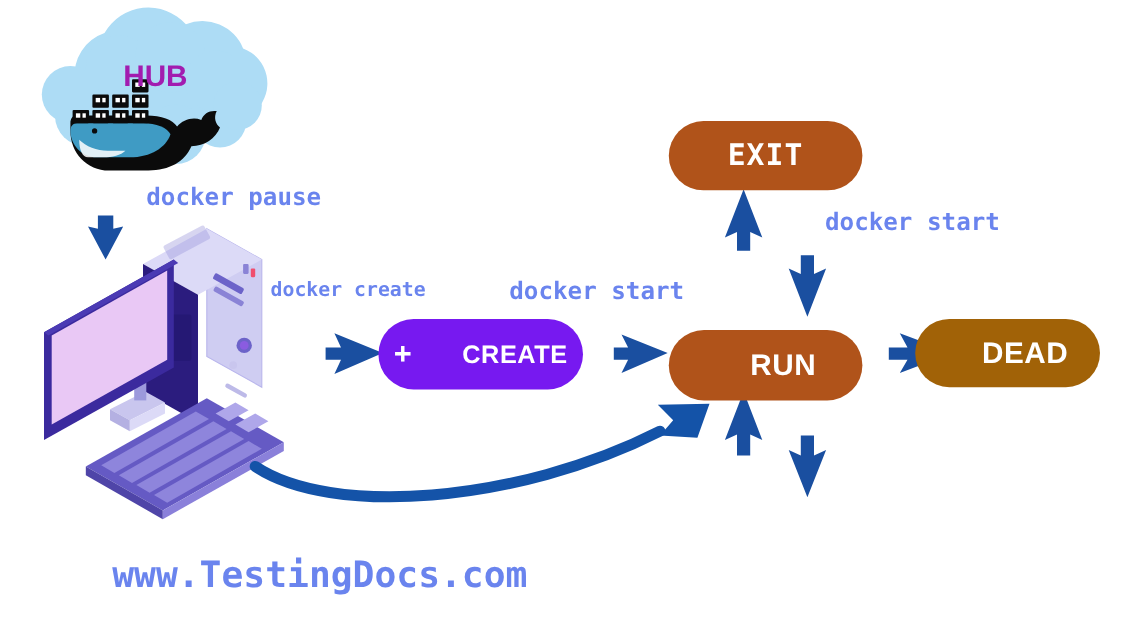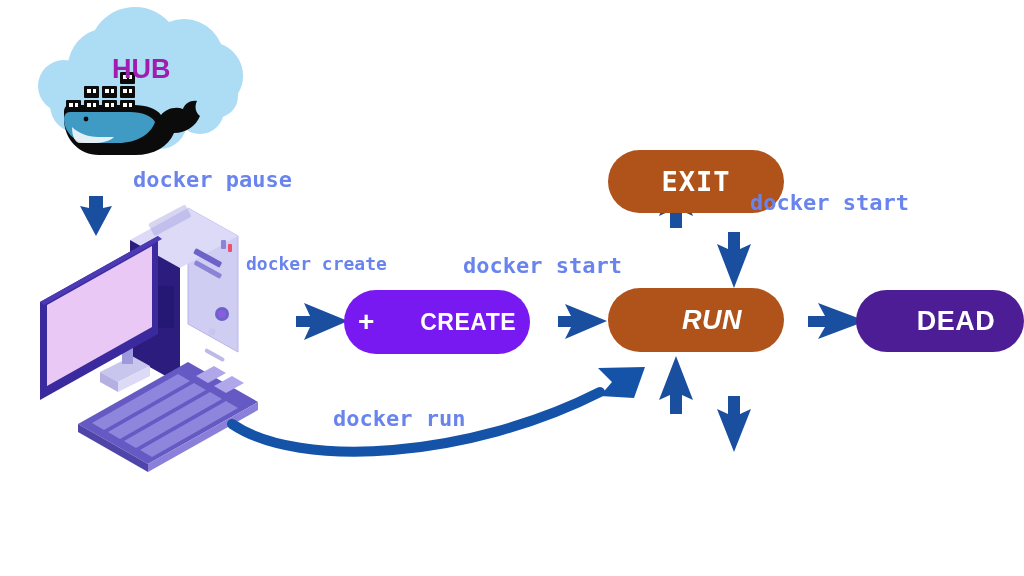--- a/index.html
+++ b/index.html
@@ -256,39 +256,39 @@
     </g>
   </svg>
 
   <div class="hub-text" style="left:112px; top:54px; font-size:27px;">HUB</div>
 
   <div class="node-pill" style="left:344px; top:290px; width:186px; height:64px; background:#7719F0;">
     <span class="create-plus" style="font-size:28px;">+</span>
     <span class="node-label-sans" style="font-size:23px;">CREATE</span>
   </div>
 
-  <div class="node-pill" style="left:608px; top:288px; width:176px; height:64px; background:#B0531A;font-style:italic;">
+  <div class="node-pill" style="left:608px; top:300px; width:176px; height:64px; background:#B0531A;">
     <span class="node-label-sans" style="font-size:27px;">RUN</span>
   </div>
 
-  <div class="node-pill" style="left:608px; top:110px; width:176px; height:63px; background:#B0531A;margin-top:40px;">
+  <div class="node-pill" style="left:608px; top:110px; width:176px; height:63px; background:#B0531A;">
     <span class="node-label-mono" style="font-size:27px;">EXIT</span>
   </div>
 
 
-  <div class="node-pill" style="left:856px; top:290px; width:168px; height:62px; background:#4c1d95;">
+  <div class="node-pill" style="left:832px; top:290px; width:168px; height:62px; background:#a16207;">
     <span class="node-label-sans" style="font-size:27px;">DEAD</span>
   </div>
 
   <div class="cmd-label" style="left:133px; top:167px; font-size:22px;">docker pause</div>
 
   <div class="cmd-label" style="left:246px; top:253px; font-size:18px;">docker create</div>
 
   <div class="cmd-label" style="left:463px; top:253px; font-size:22px;">docker start</div>
 
-  <div class="cmd-label" style="left:333px; top:406px; font-size:22px;">docker run</div>
 
 
   <div class="cmd-label" style="left:750px; top:190px; font-size:22px;">docker start</div>
 
 
+  <div class="site-footer" style="left:102px; top:503px; font-size:33px;">www.TestingDocs.com</div>
 
 </div>
 
 </body></html>

